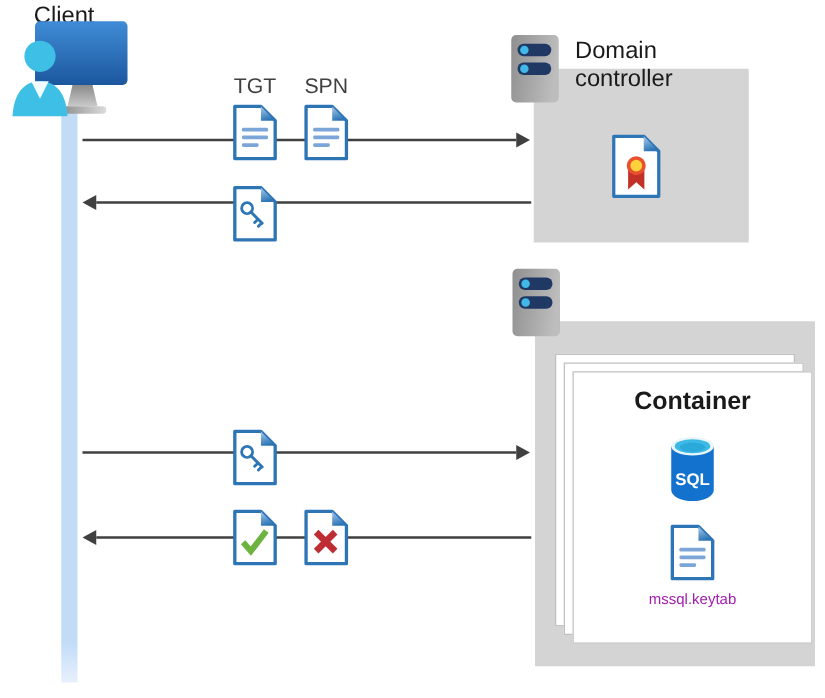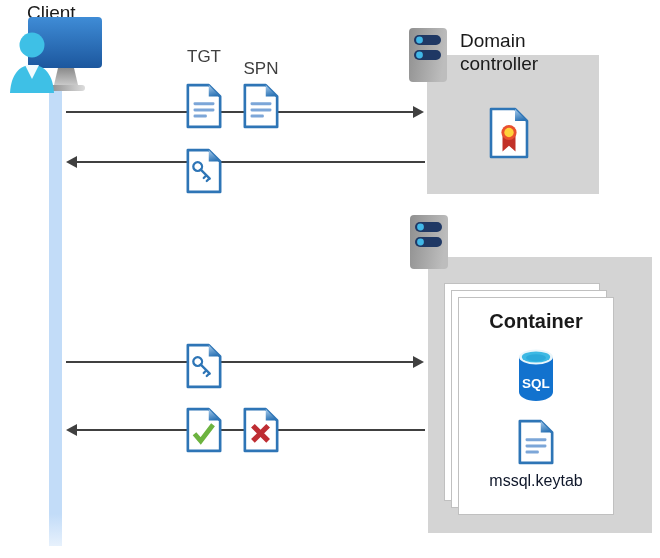--- a/index.html
+++ b/index.html
@@ -21,23 +21,23 @@
   .arrow.right::after{
     content:"";position:absolute;right:-11px;top:-5px;width:0;height:0;
     border-left:11px solid var(--arrow-gray,#404040);
     border-top:6px solid transparent;border-bottom:6px solid transparent;
   }
   .arrow.left::before{
     content:"";position:absolute;left:-11px;top:-5px;width:0;height:0;
     border-right:11px solid var(--arrow-gray,#404040);
     border-top:6px solid transparent;border-bottom:6px solid transparent;
   }
-  .page{position:absolute;width:156px;height:218px;background:#fff;border:1px solid var(--page-border,#C0C0C0);box-sizing:border-box;}
+  .page{position:absolute;width:192px;height:218px;background:#fff;border:1px solid var(--page-border,#C0C0C0);box-sizing:border-box;}
   .container-title{position:absolute;top:12px;left:0;width:100%;text-align:center;font-weight:bold;font-size:20px;color:var(--title-black,#1a1a1a);}
-  .keytab-label{position:absolute;top:174px;left:0;width:100%;text-align:center;font-size:16px;color:#0f172a;}
+  .keytab-label{position:absolute;top:174px;left:0;width:100%;text-align:center;font-size:12px;color:#a21caf;}
   #defs-svg{position:absolute;width:0;height:0;}
 </style>
 </head>
 <body>
 
 <div id="stage">
 
   <svg id="defs-svg" aria-hidden="true">
     <defs>
       <linearGradient id="flapGrad" x1="0" y1="0" x2="0.3" y2="1">
@@ -87,21 +87,21 @@
   <div class="title" style="left:27px;top:1px;">Client</div>
   <svg class="icon" style="left:8px;top:16px;width:95px;height:78px;" viewBox="0 0 95 78">
     <rect x="20" y="1" width="74" height="51" rx="4" style="fill:url(#monGrad)"></rect>
     <path d="M50,52 H66 L70,69 H46 Z" style="fill:url(#neckGrad)"></path>
     <rect x="42" y="69" width="35" height="6" rx="3" style="fill:url(#baseGrad)"></rect>
     <path d="M2,77 C3,59 11,49 24,49 C37,49 45,59 46,77 Z" style="fill:var(--person-cyan,#3EC0E6)"></path>
     <path d="M17,49 L24,63 L31,49 Z" style="fill:#F2FBFE"></path>
     <circle cx="24" cy="29" r="12.5" style="fill:var(--person-cyan,#3EC0E6)"></circle>
   </svg>
 
-  <div class="small-label" style="left:183px;top:47px;width:42px;">TGT</div>
+  <div class="small-label" style="left:183px;top:59px;width:42px;">TGT</div>
   <div class="small-label" style="left:240px;top:59px;width:42px;">SPN</div>
 
   <svg class="icon doc" style="left:185px;top:82px;" viewBox="0 0 40 50">
     <use href="#sym-doc"></use>
     <rect x="9" y="21" width="22" height="3.2" rx="1.2" style="fill:var(--doc-line-blue,#7CA6D8)"></rect>
     <rect x="9" y="27.5" width="22" height="3.2" rx="1.2" style="fill:var(--doc-line-blue,#7CA6D8)"></rect>
     <rect x="9" y="34" width="14" height="3.2" rx="1.2" style="fill:var(--doc-line-blue,#7CA6D8)"></rect>
   </svg>
 
   <svg class="icon doc" style="left:242px;top:82px;" viewBox="0 0 40 50">

